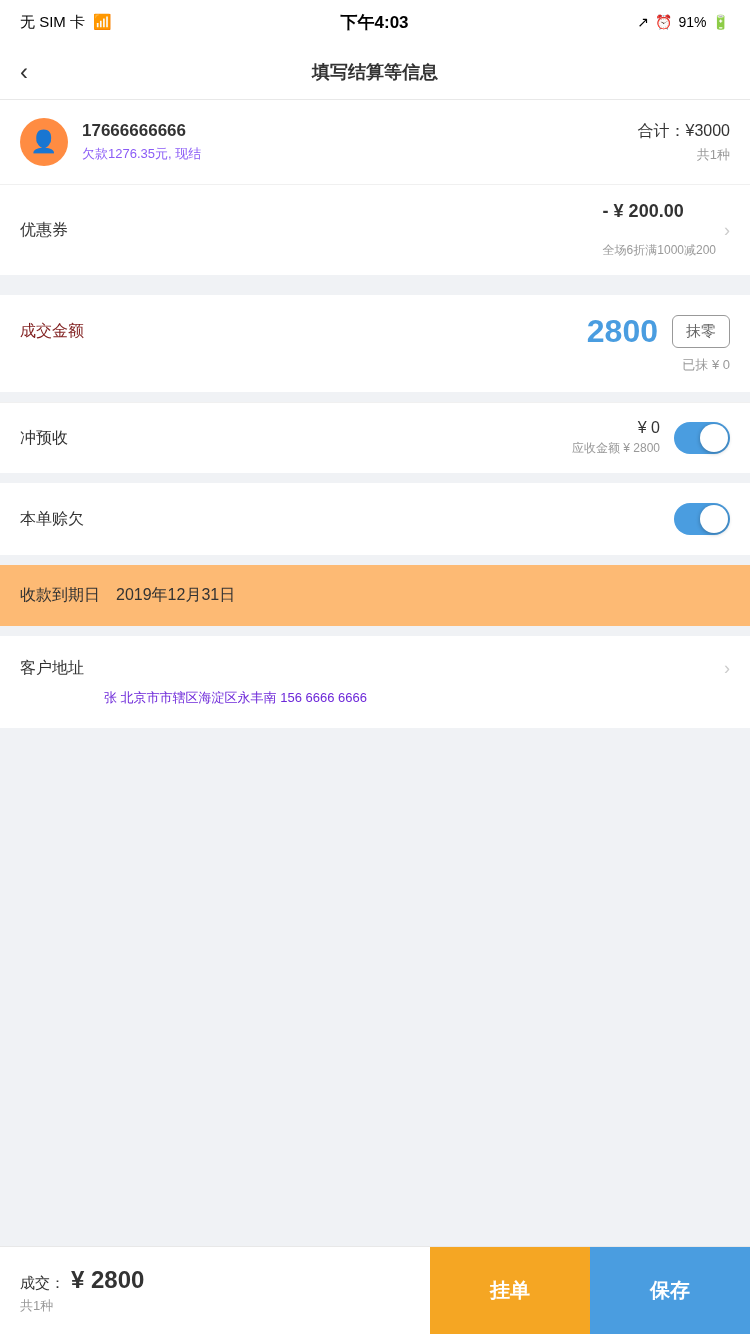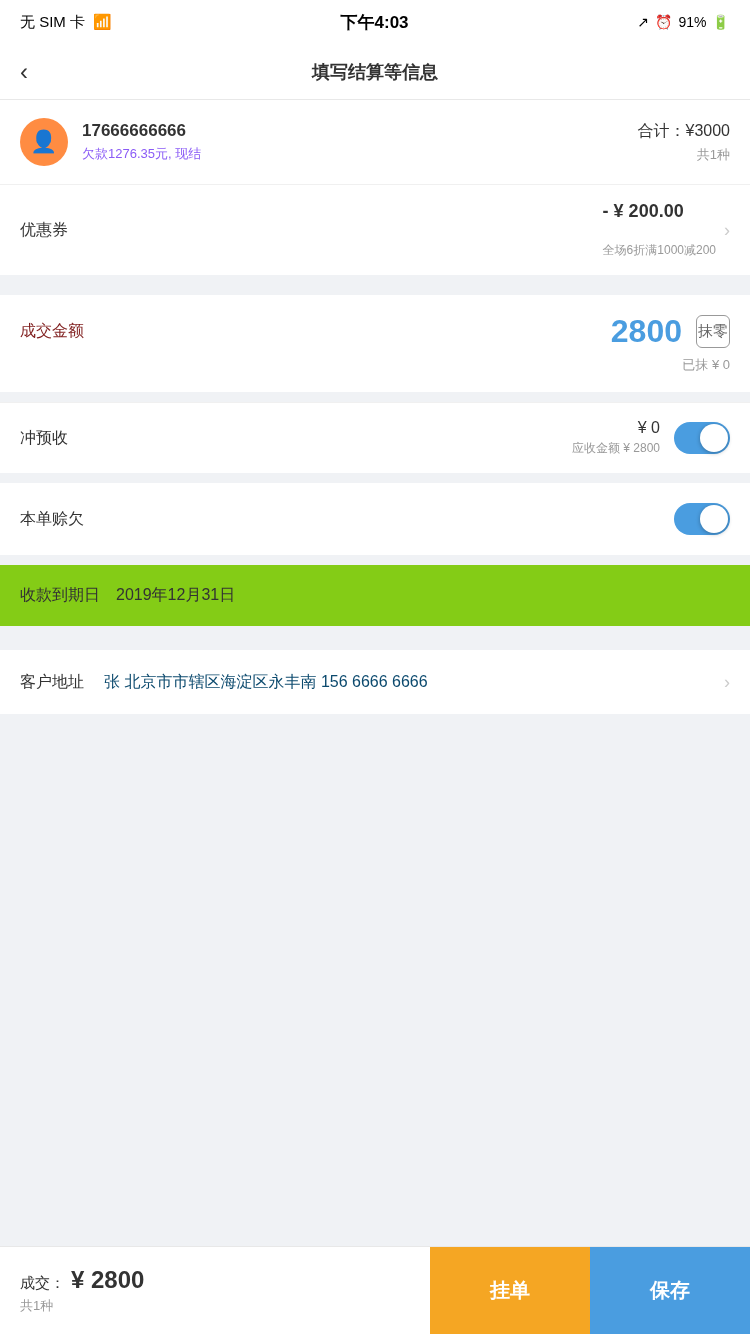--- a/index.html
+++ b/index.html
@@ -169,21 +169,21 @@
       gap: 14px;
     }
     .amount-value {
       font-size: 32px;
       font-weight: 700;
       color: #4a9de0;
     }
     .round-btn {
       border: 1.5px solid #999;
       border-radius: 6px;
-      padding: 6px 1px;
+      padding: 6px 13px;
       font-size: 15px;
       color: #666;
       background: #fff;
       cursor: pointer;
     }
     .amount-sub {
       font-size: 13px;
       color: #999;
       text-align: right;
       margin-top: 6px;
@@ -253,23 +253,23 @@
       align-items: center;
       justify-content: space-between;
     }
     .debit-label {
       font-size: 16px;
       color: #333;
     }
 
     
     .due-date-section {
-      background: #84cc16;
+      background: #fdba74;
       padding: 20px;
-      margin-bottom: 24px;
+      margin-bottom: 10px;
     }
     .due-date-row {
       display: flex;
       align-items: center;
       gap: 16px;
     }
     .due-date-label {
       font-size: 16px;
       color: #333;
       white-space: nowrap;
@@ -310,24 +310,25 @@
       justify-content: space-between;
     }
     .address-label {
       font-size: 16px;
       color: #333;
       white-space: nowrap;
       margin-right: 20px;
       padding-top: 2px;
     }
     .address-value {
-      font-size: 16px;
-      color: #0c4a6e;
+      font-size: 13px;
+      color: #6d28d9;
       flex: 1;
       line-height: 1.5;
+      margin-top: 32px;
     }
     .address-chevron {
       color: #ccc;
       font-size: 18px;
       margin-left: 10px;
       margin-top: 2px;
     }
 
     
     .bottom-toolbar {

